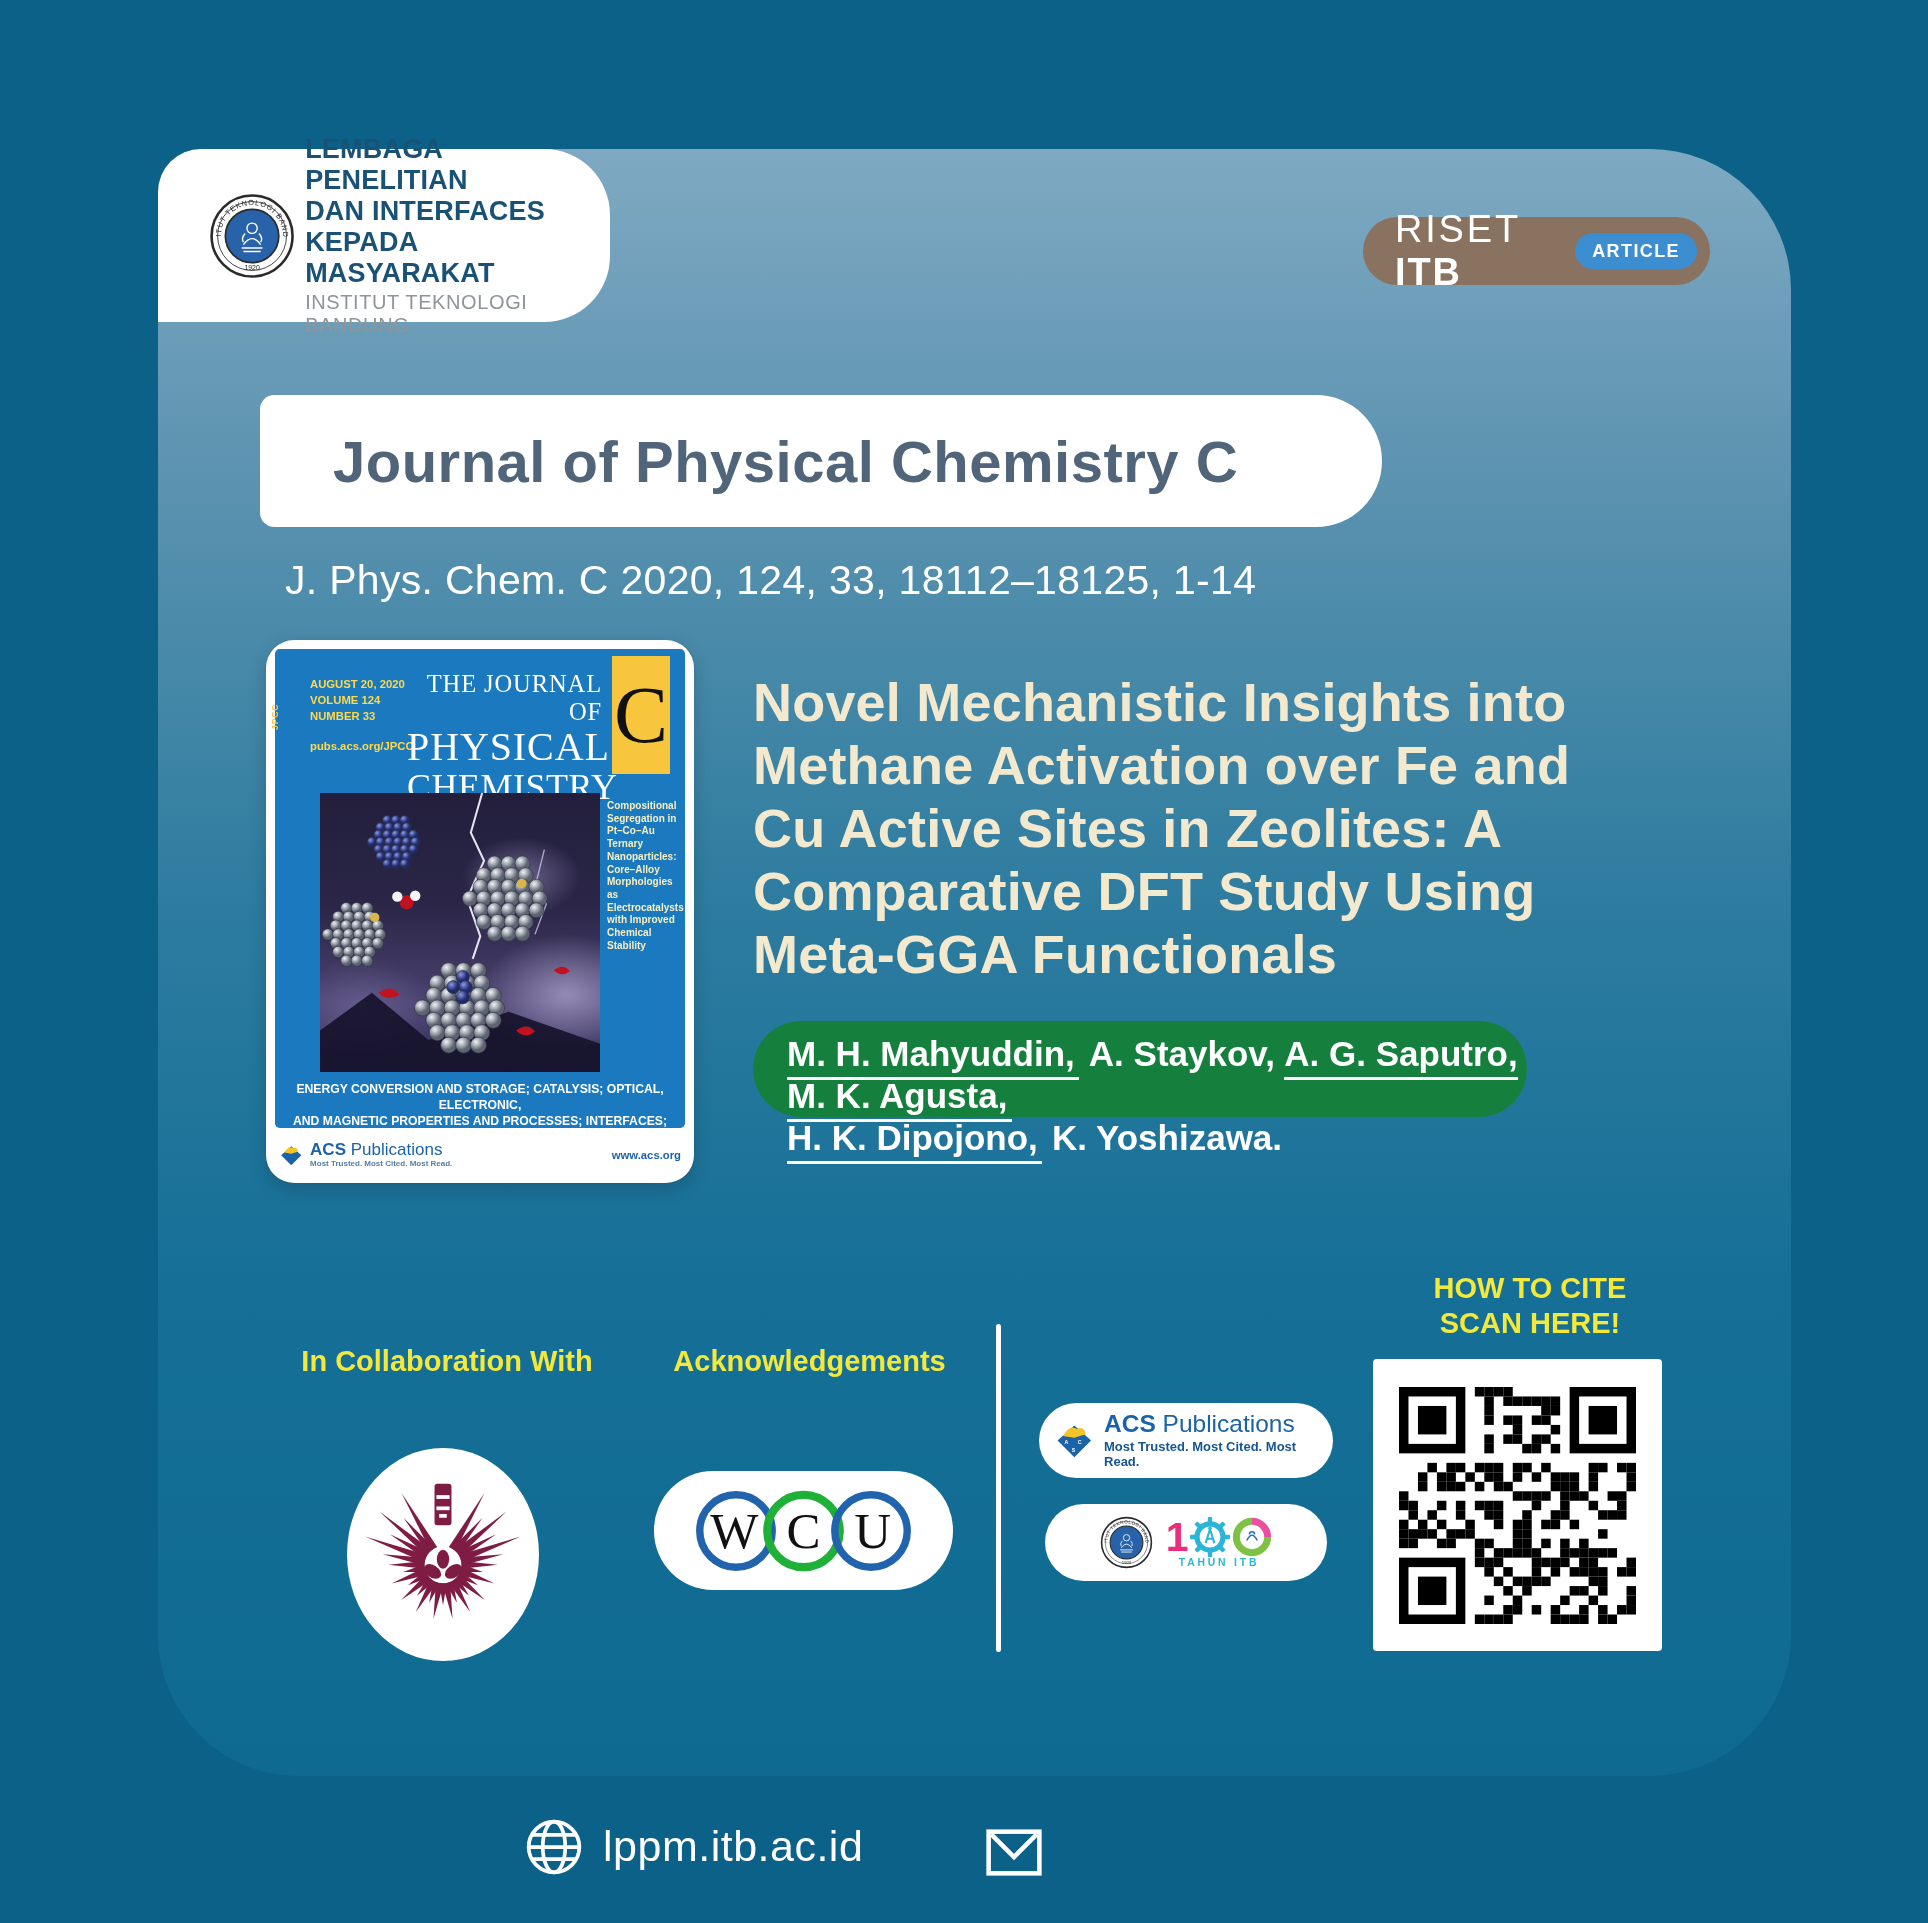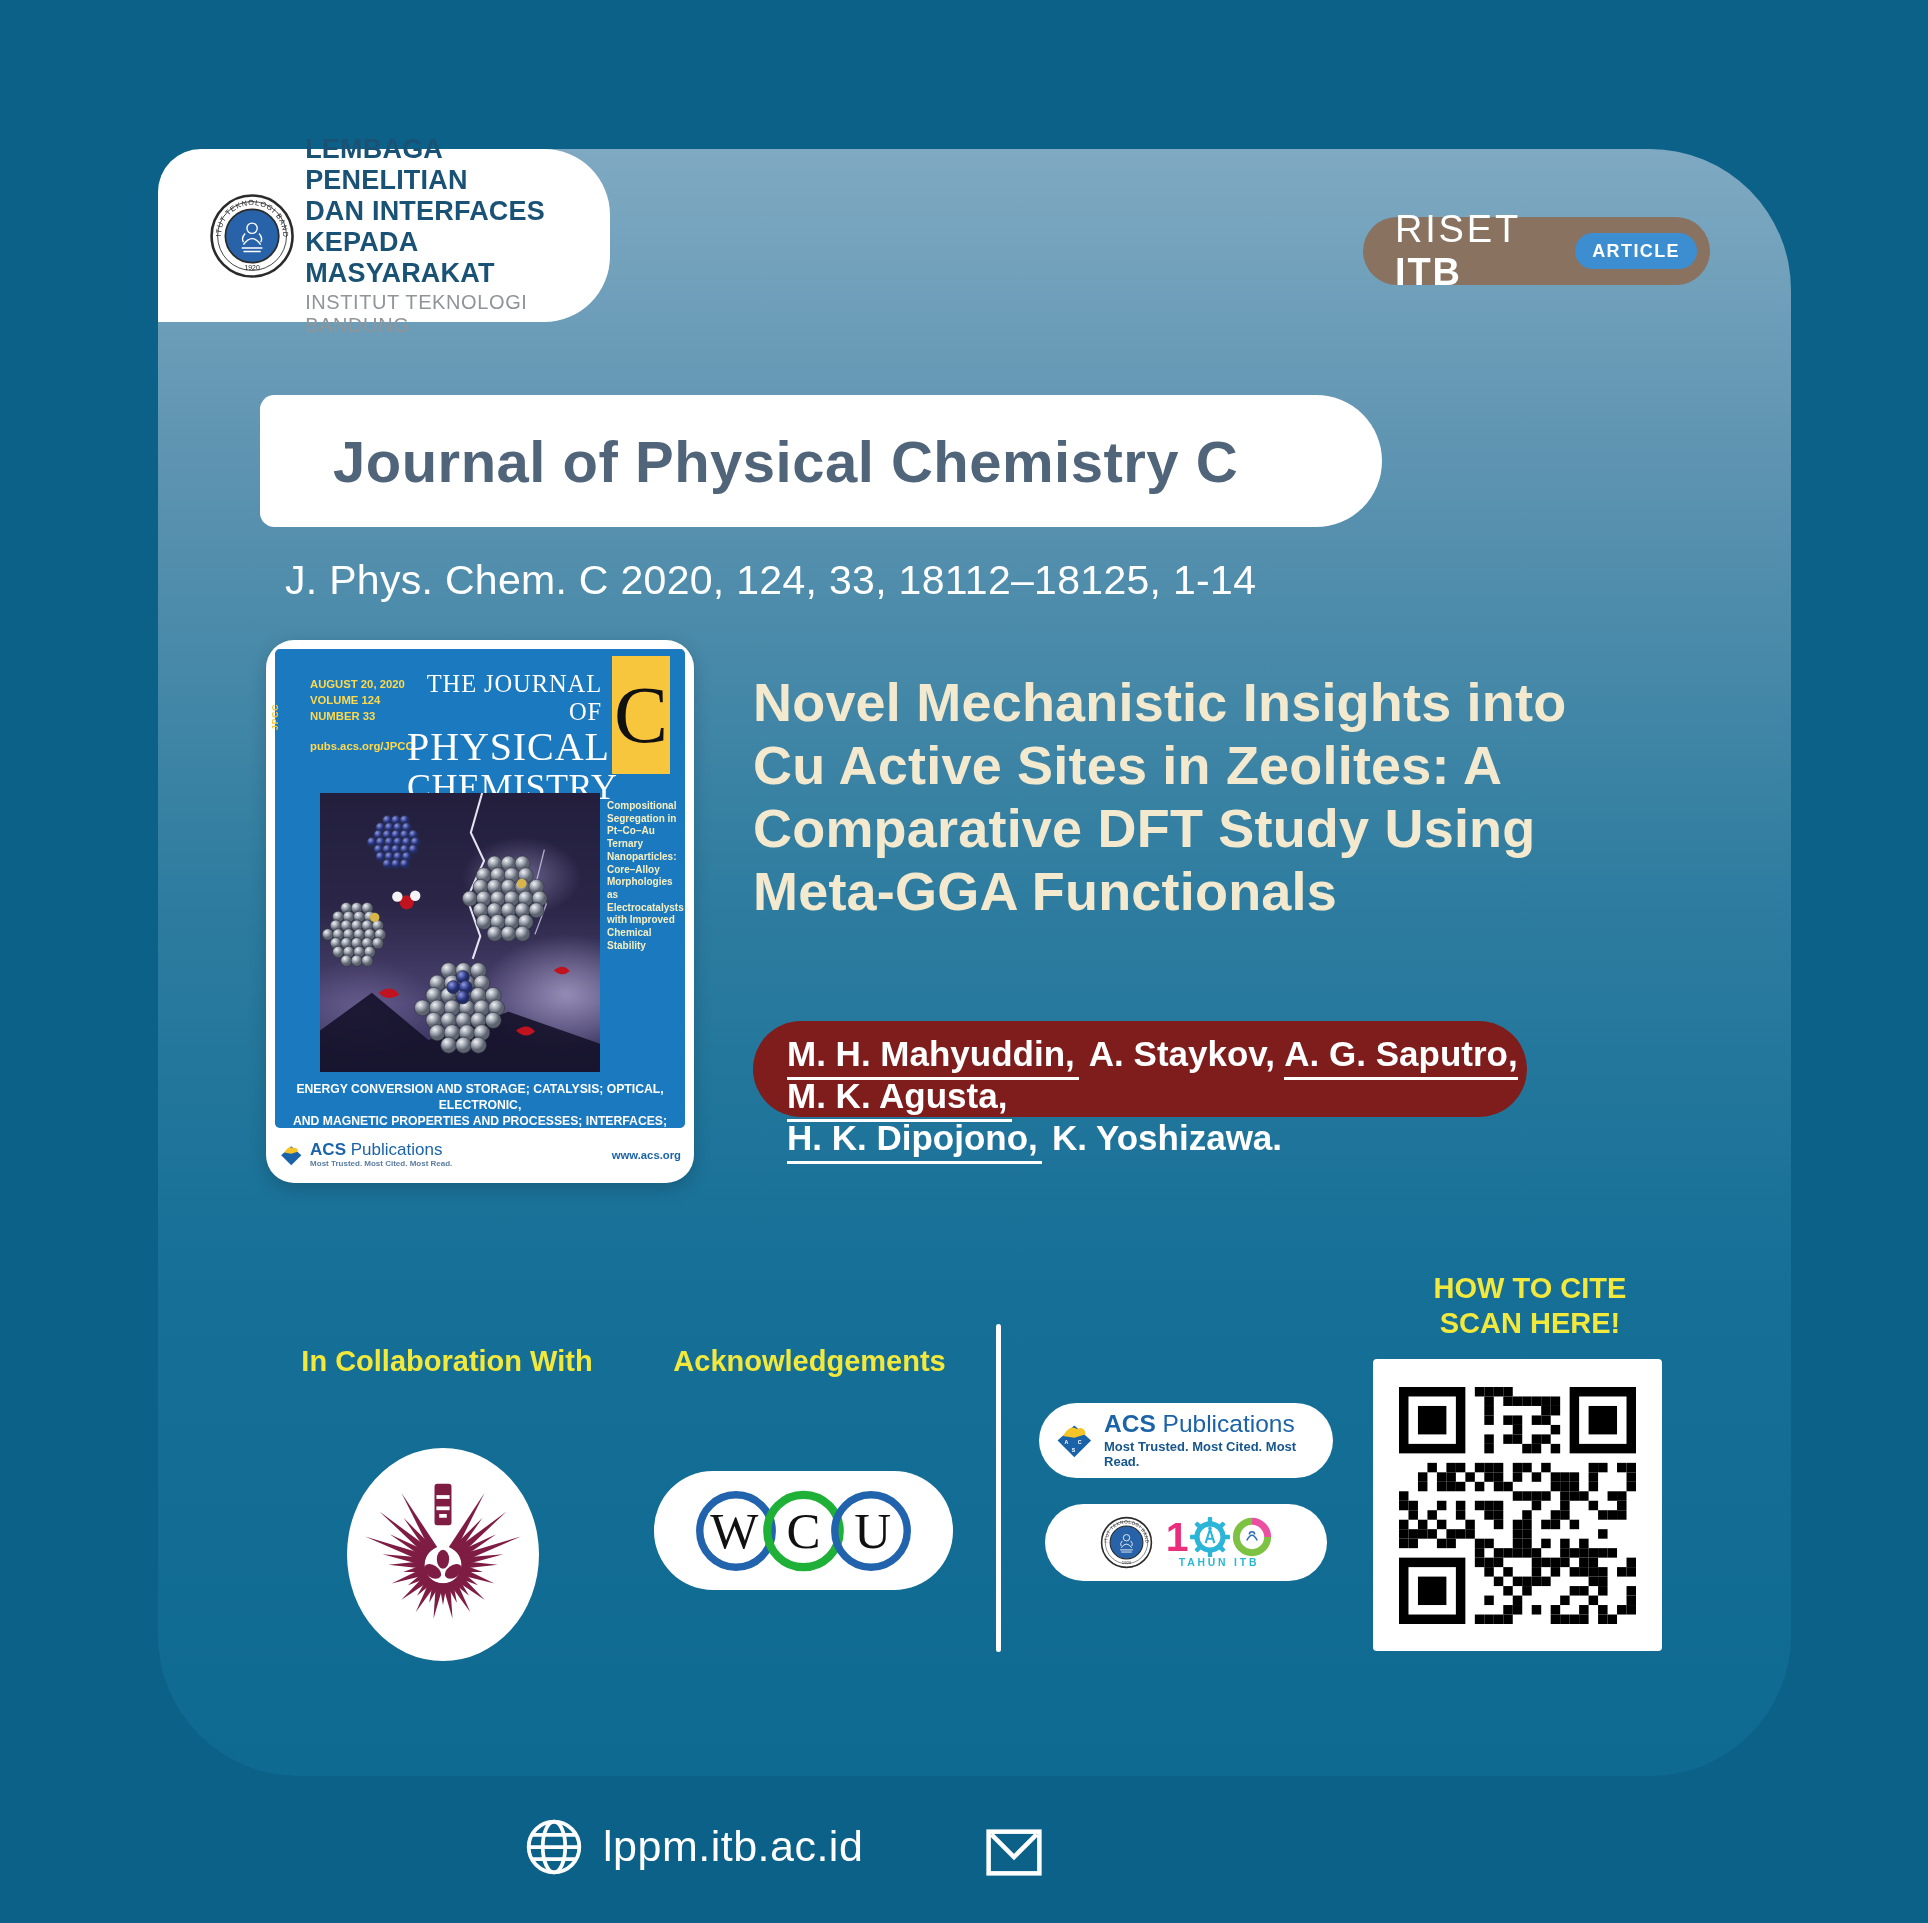--- a/index.html
+++ b/index.html
@@ -57,21 +57,21 @@
   .cov-cats{left:14px;top:441px;width:400px;text-align:center;color:#fff;font-size:12.2px;font-weight:bold;line-height:16px;}
   #cov-band{left:13px;right:13px;bottom:5.6px;height:45px;display:flex;align-items:center;justify-content:space-between;}
   .acs-mini-name{font-size:17px;color:#1B63A8;line-height:17px;}
   .acs-mini-tag{font-size:8px;color:#5B7DA1;font-weight:bold;margin-top:0.9px;}
   .acs-site{font-size:11.3px;font-weight:bold;color:#1B63A8;}
 
   
   #art-title{left:753px;top:671px;width:866px;color:#F3E9CE;font-size:54px;font-weight:bold;line-height:63px;letter-spacing:0.2px;}
 
   
-  #authors-pill{left:753px;top:1021px;width:774px;height:96px;background:#7f1d1d;border-radius:48px;
+  #authors-pill{left:753px;top:1021px;width:774px;height:96px;background:#15803d;border-radius:48px;
                 padding:12.2px 0 0 34px;color:#fff;font-size:35px;font-weight:bold;line-height:42px;}
   #authors-pill .u{border-bottom:3.3px solid #fff;padding:0 4.7px 3.8px 0;}
   #authors-pill span{margin-right:9.4px;}
 
   
   .ylabel{color:#F3E93C;font-size:29px;font-weight:bold;text-align:center;}
   #collab-label{left:268px;top:1345px;width:358px;}
   #ack-label{left:640px;top:1345px;width:339px;}
   #cite-label{left:1370px;top:1271px;width:320px;line-height:35px;}
 
@@ -353,20 +353,21 @@
           <div class="acs-mini-name"><span class="bold">ACS</span> <span>Publications</span></div>
           <div class="acs-mini-tag">Most Trusted. Most Cited. Most Read.</div>
         </div>
       </div>
       <div class="acs-site">www.acs.org</div>
     </div>
   </div>
 
   <div id="art-title" class="abs">
     <div>Novel Mechanistic Insights into</div>
+    <div>Methane Activation over Fe and</div>
     <div>Cu Active Sites in Zeolites: A</div>
     <div>Comparative DFT Study Using</div>
     <div>Meta-GGA Functionals</div>
   </div>
 
   <div id="authors-pill" class="abs">
     <div>
       <span class="u">M. H. Mahyuddin,</span><span>A. Staykov,</span><span class="u">A. G. Saputro, M. K. Agusta,</span>
     </div>
     <div>

